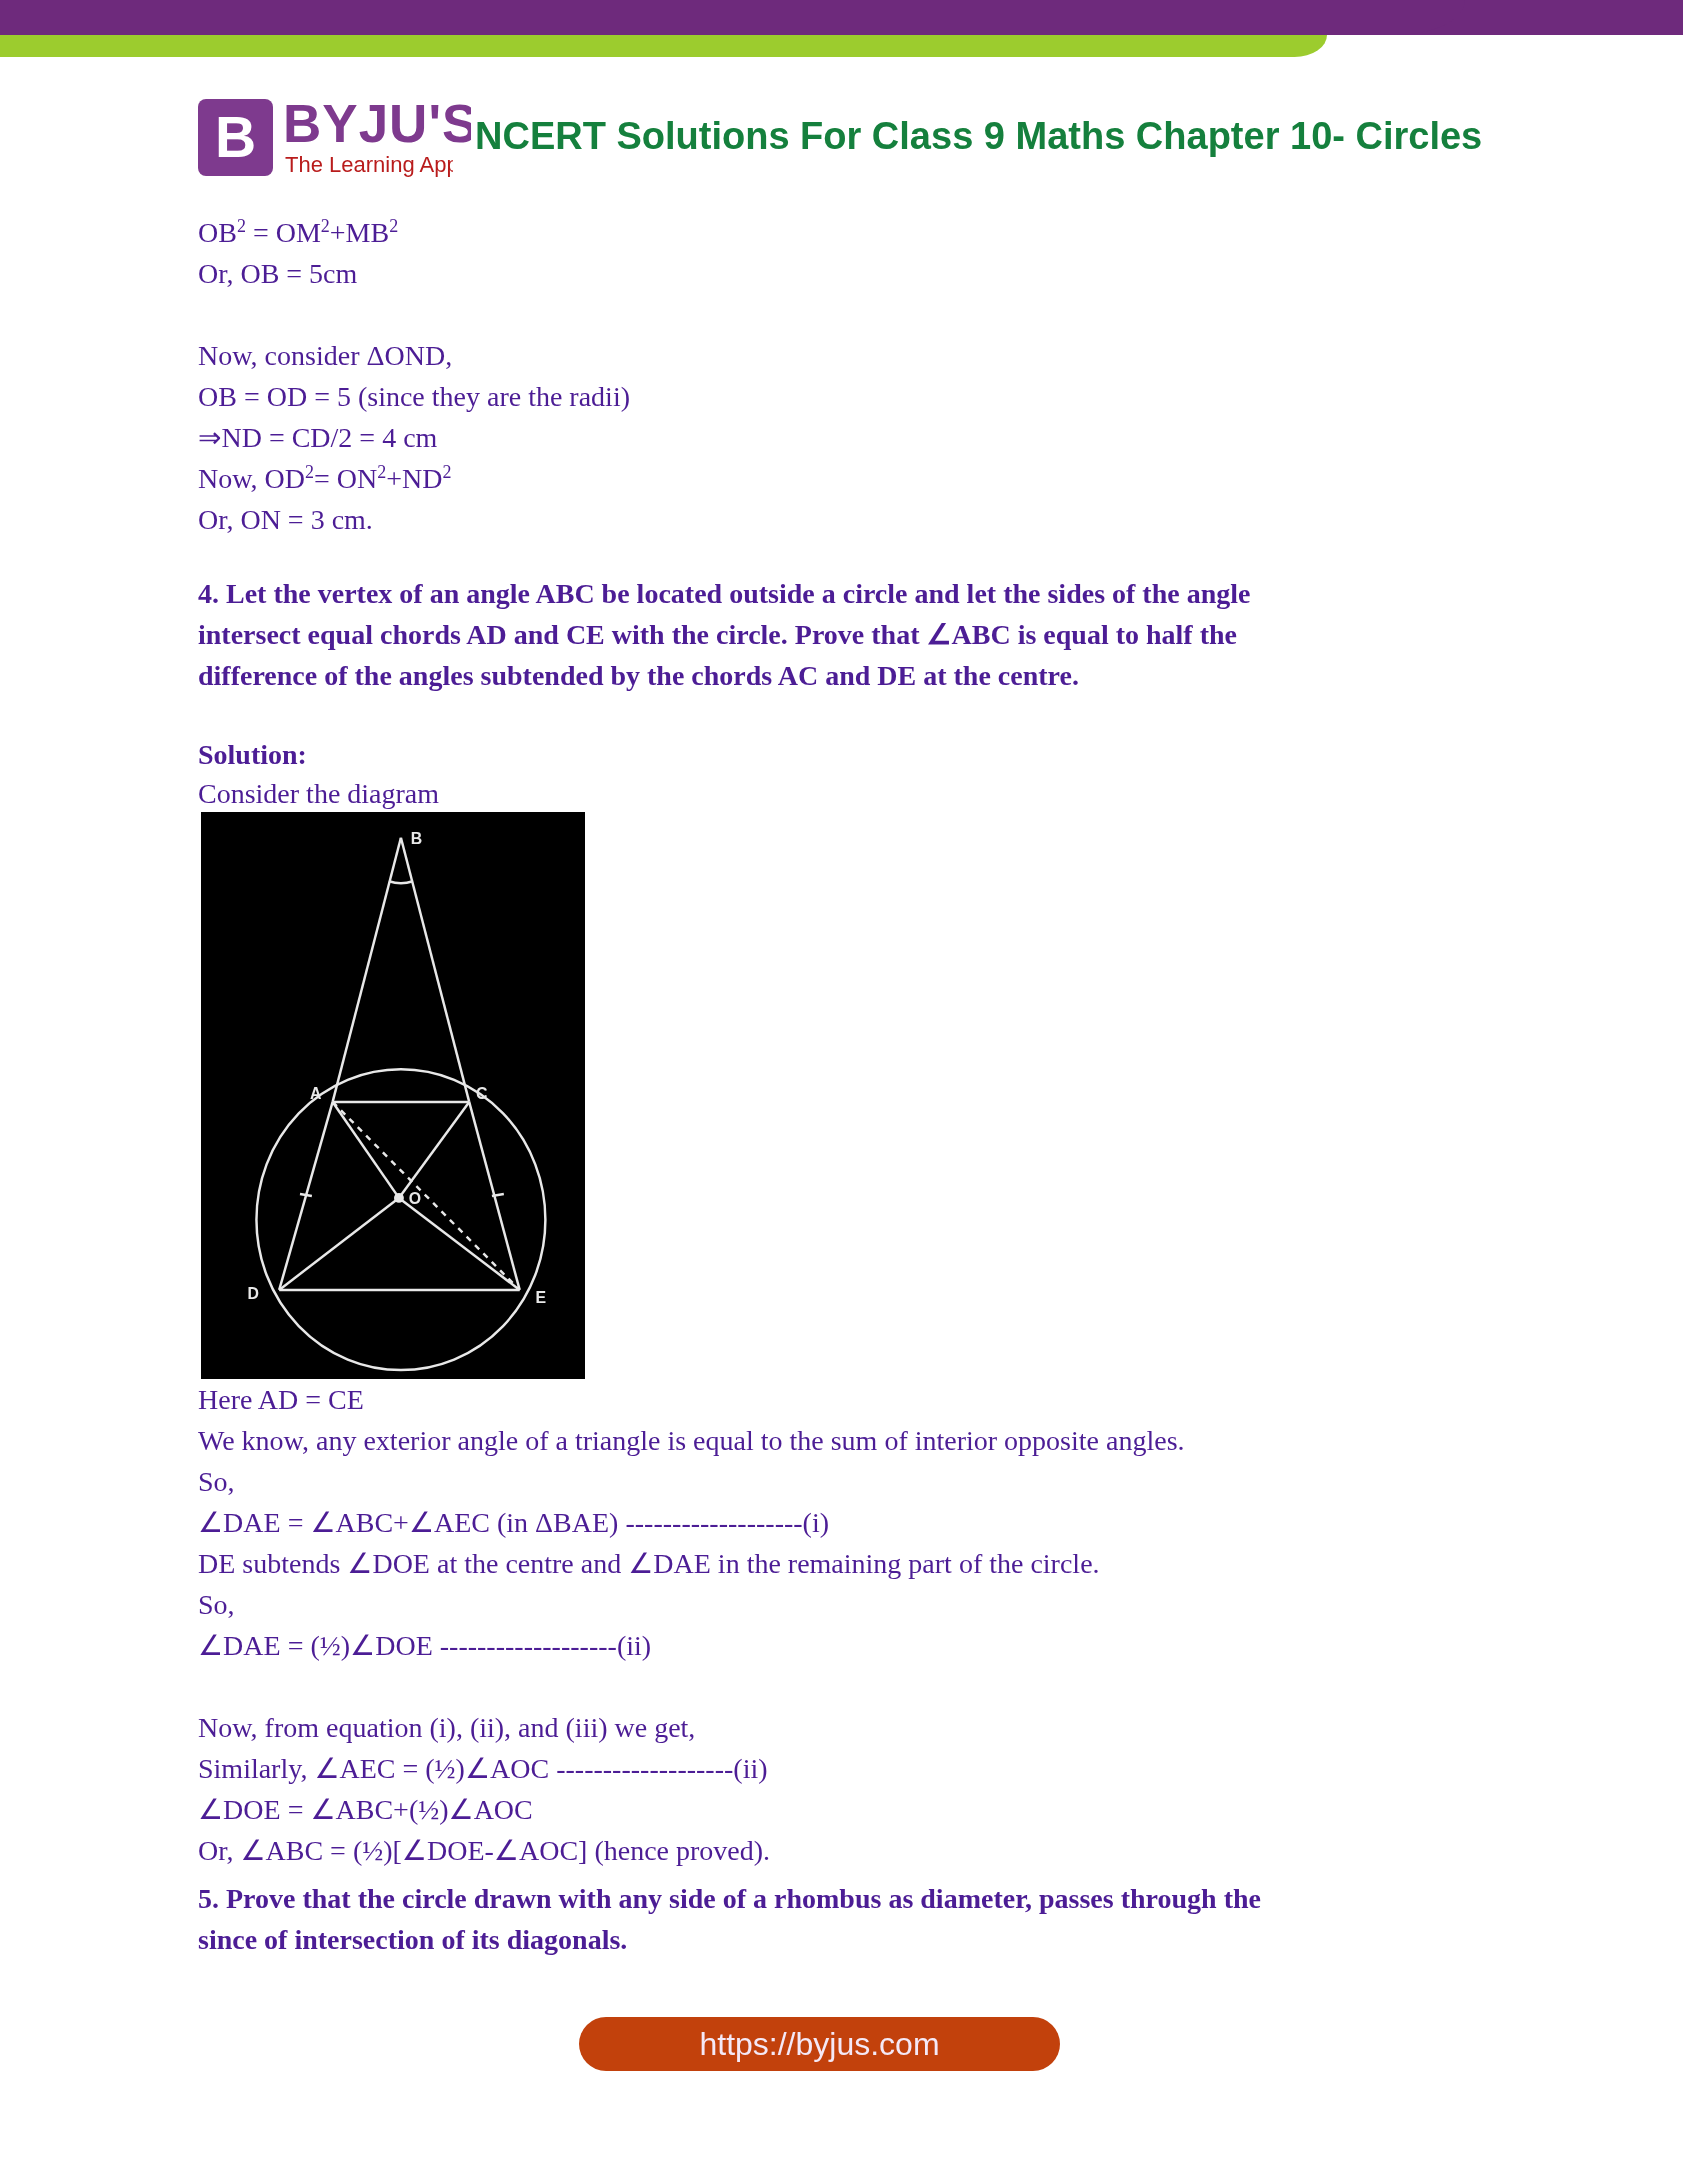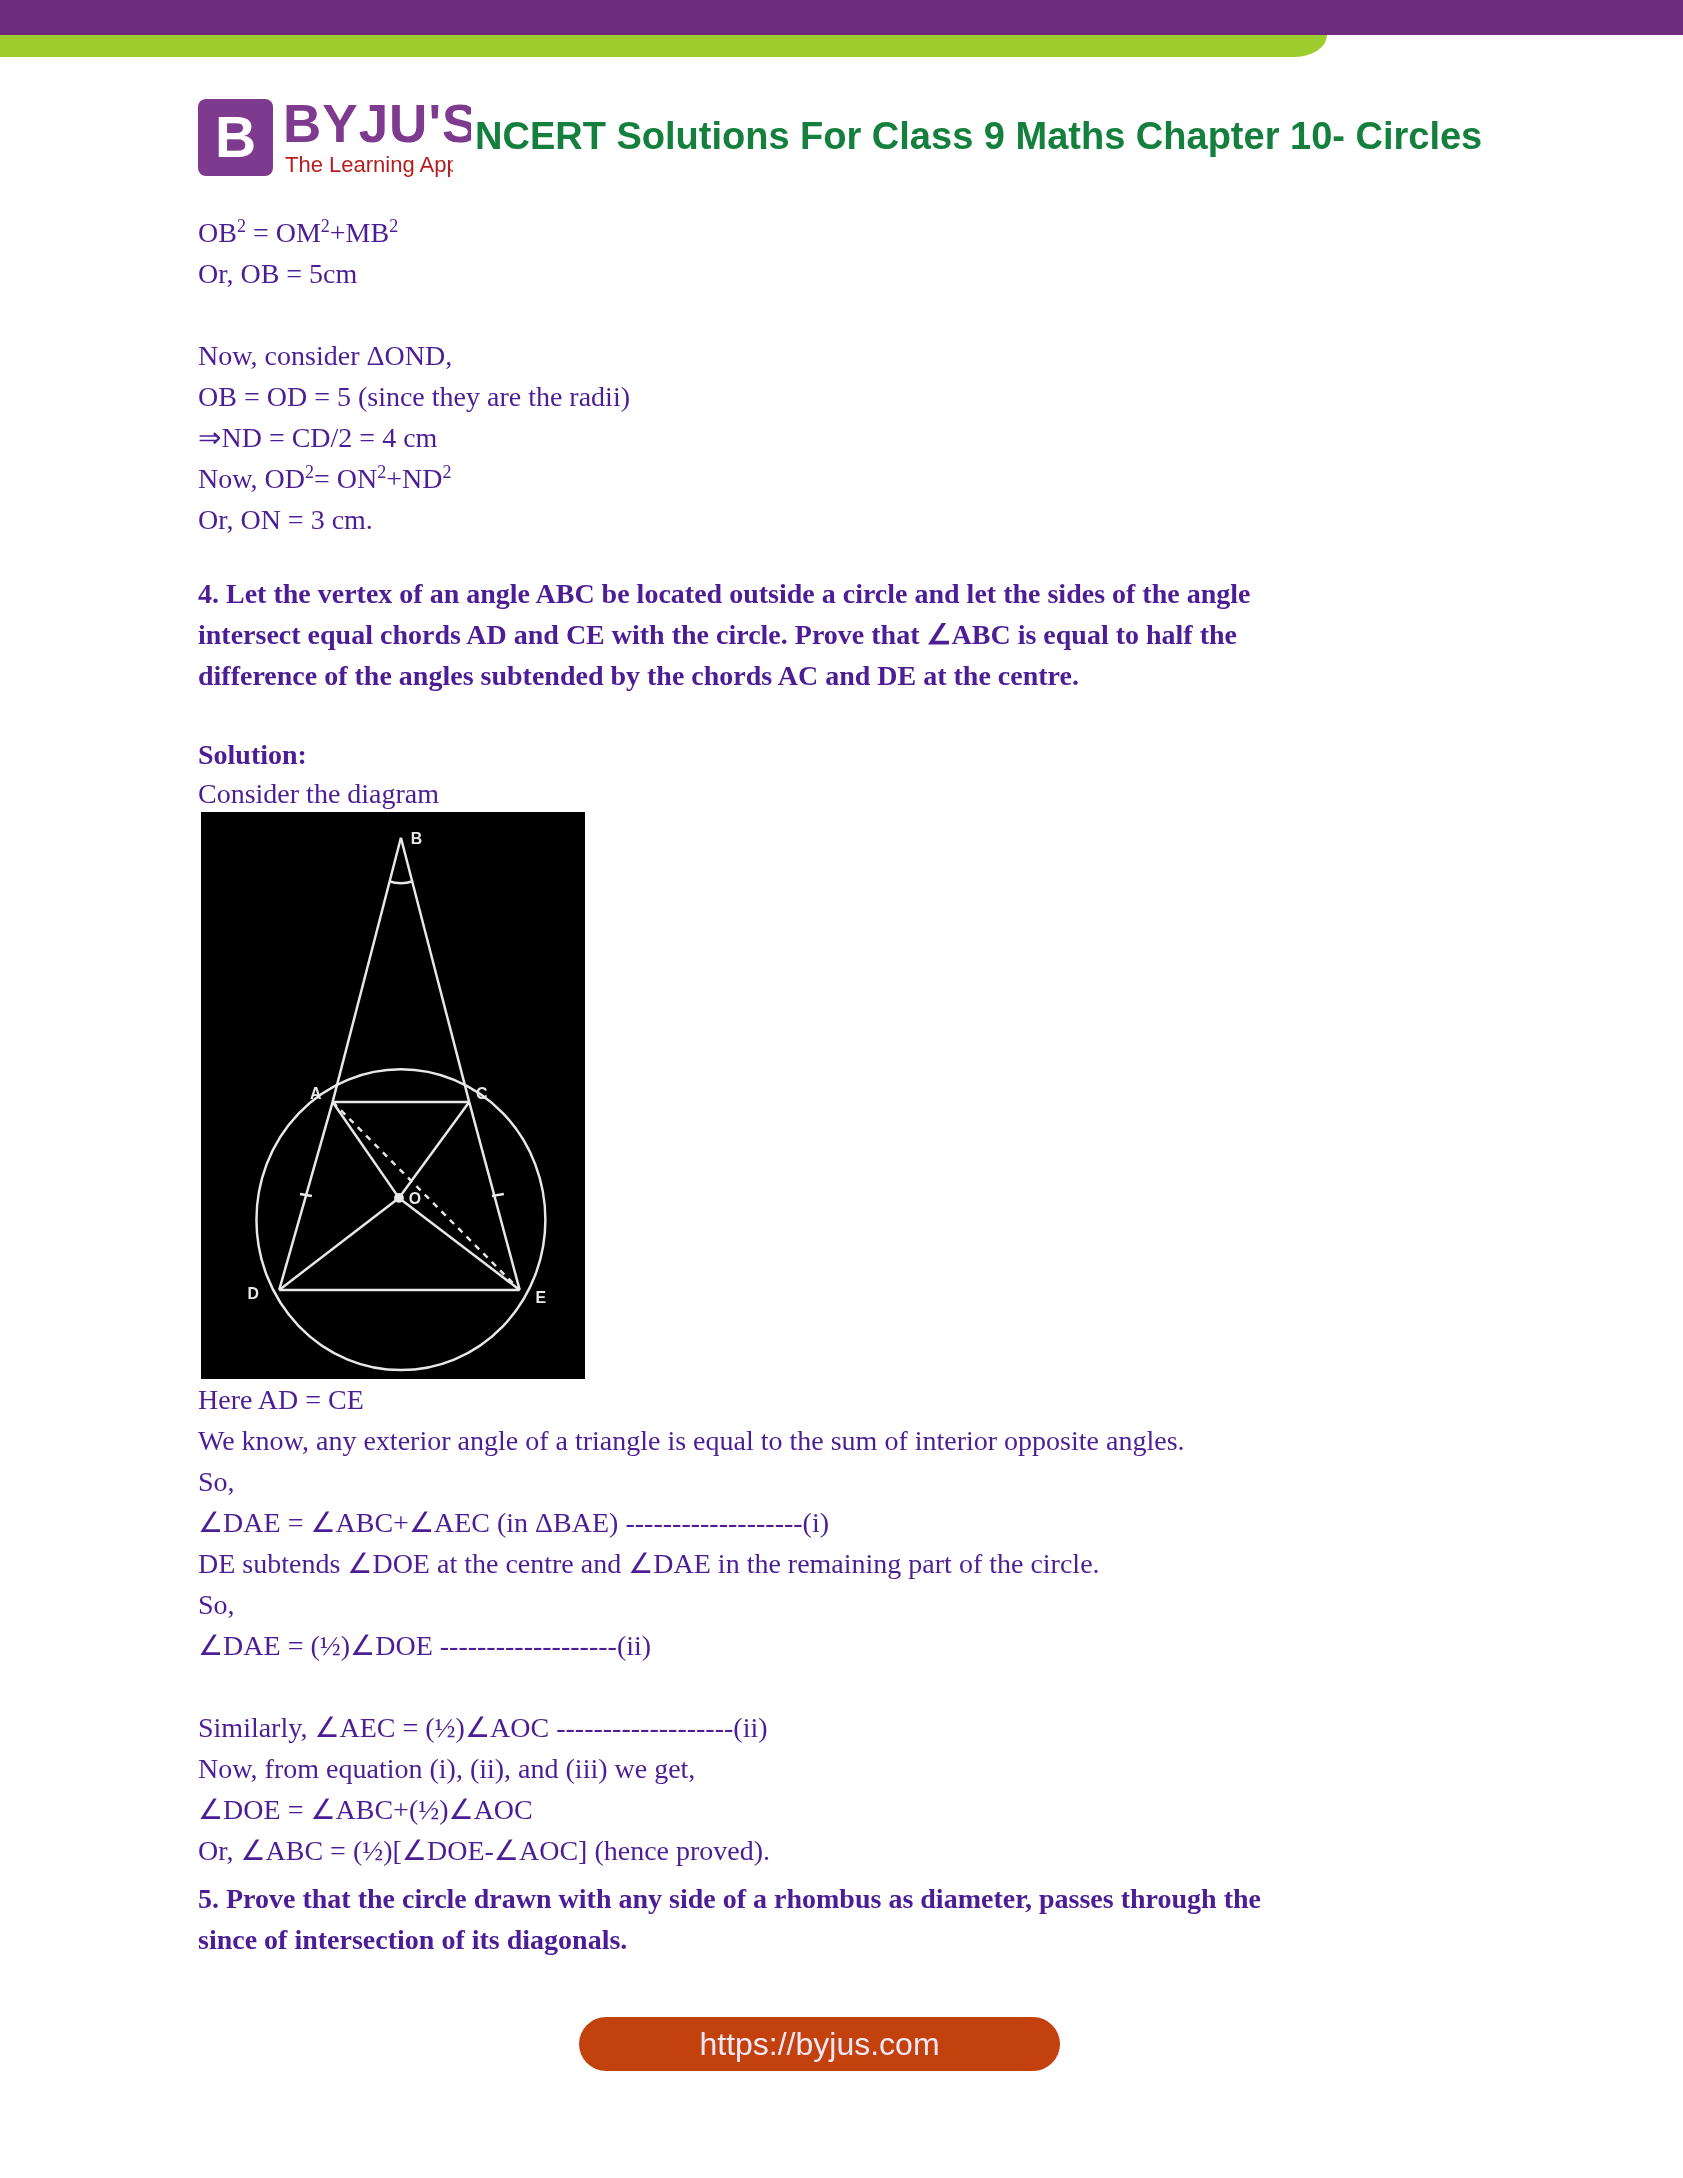--- a/index.html
+++ b/index.html
@@ -99,22 +99,22 @@
 
 <div class="text" style="top:1379px;">
   <span class="line">Here AD = CE</span>
   <span class="line">We know, any exterior angle of a triangle is equal to the sum of interior opposite angles.</span>
   <span class="line">So,</span>
   <span class="line">∠DAE = ∠ABC+∠AEC (in ΔBAE) -------------------(i)</span>
   <span class="line">DE subtends ∠DOE at the centre and ∠DAE in the remaining part of the circle.</span>
   <span class="line">So,</span>
   <span class="line">∠DAE = (½)∠DOE -------------------(ii)</span>
   <span class="line"></span>
+  <span class="line">Now, from equation (i), (ii), and (iii) we get,</span>
   <span class="line">Similarly, ∠AEC = (½)∠AOC  -------------------(ii)</span>
-  <span class="line">Now, from equation (i), (ii), and (iii) we get,</span>
   <span class="line">∠DOE = ∠ABC+(½)∠AOC</span>
   <span class="line">Or, ∠ABC = (½)[∠DOE-∠AOC]  (hence proved).</span>
 </div>
 
 <div class="text bold" style="top:1878px;">
   <span class="line">5. Prove that the circle drawn with any side of a rhombus as diameter, passes through the</span>
   <span class="line">since of intersection of its diagonals.</span>
 </div>
 
 <div class="url-pill">https://byjus.com</div>

